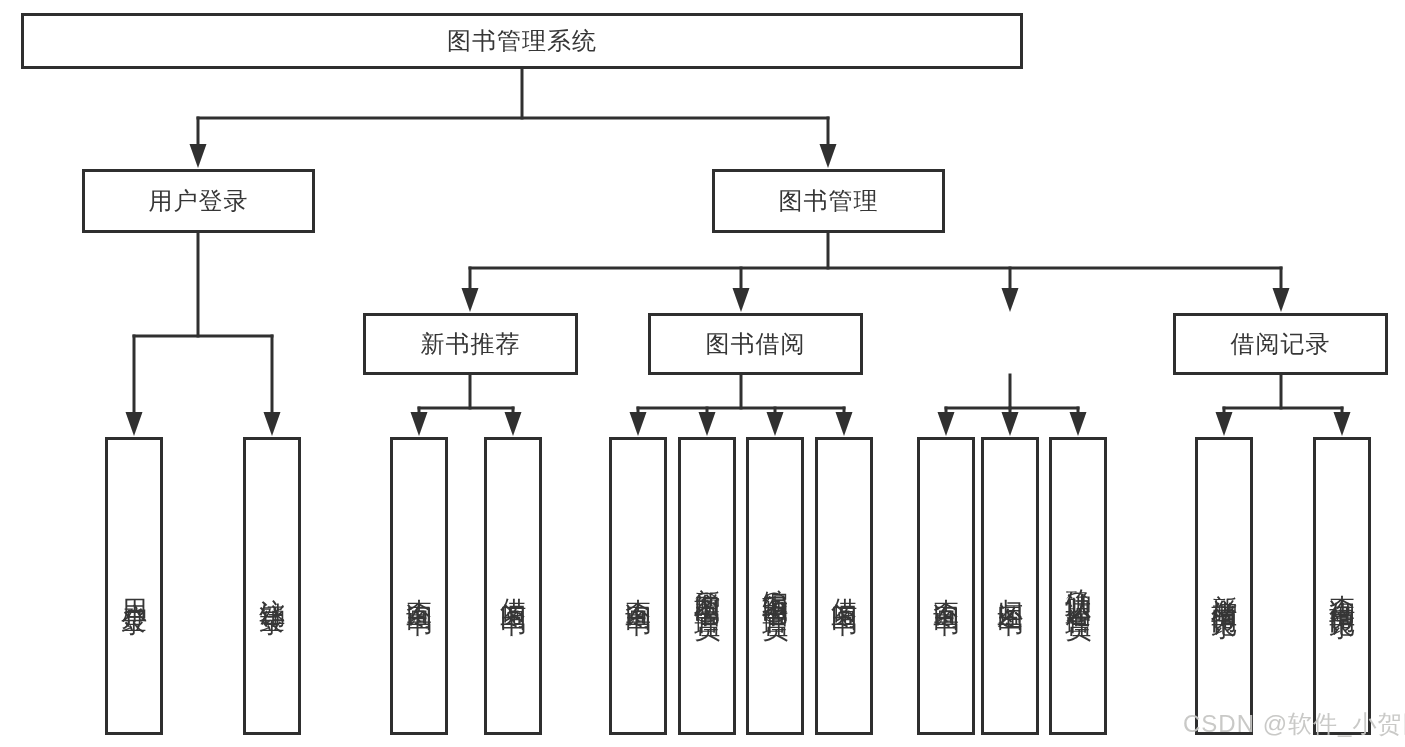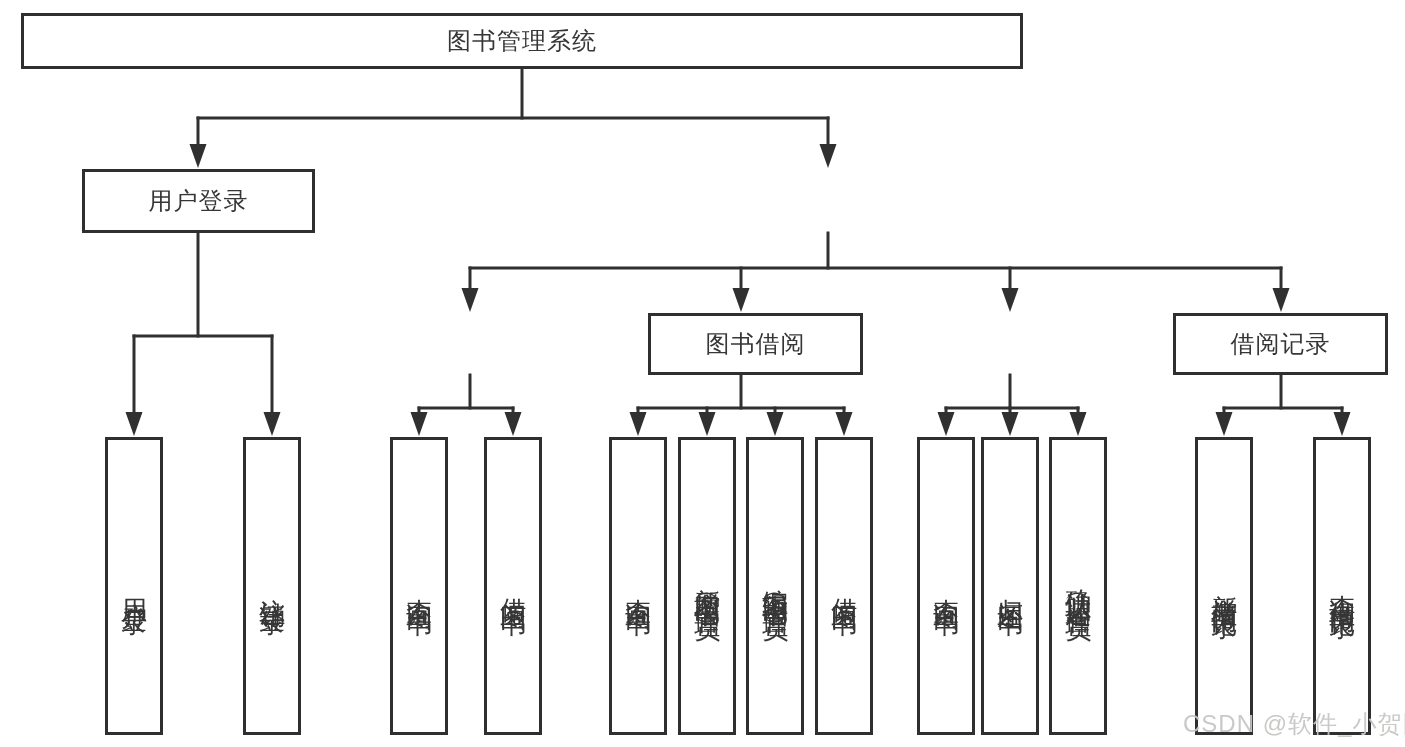--- a/index.html
+++ b/index.html
@@ -115,21 +115,27 @@
     </g>
   </svg>
 
   <div class="box root">
     <span class="hlabel">图书管理系统</span>
   </div>
 
   <div class="box lvl2" style="left:82px;">
     <span class="hlabel">用户登录</span>
   </div>
+  <div class="box lvl2" style="left:712px;">
+    <span class="hlabel">图书管理</span>
+  </div>
 
+  <div class="box lvl3" style="left:363px;">
+    <span class="hlabel">新书推荐</span>
+  </div>
   <div class="box lvl3" style="left:633px;margin-left:15px;">
     <span class="hlabel">图书借阅</span>
   </div>
   <div class="box lvl3" style="left:1173px;">
     <span class="hlabel">借阅记录</span>
   </div>
 
   <div class="box leaf" style="left:105px;">
     <span class="vtext">用户登录</span>
   </div>

